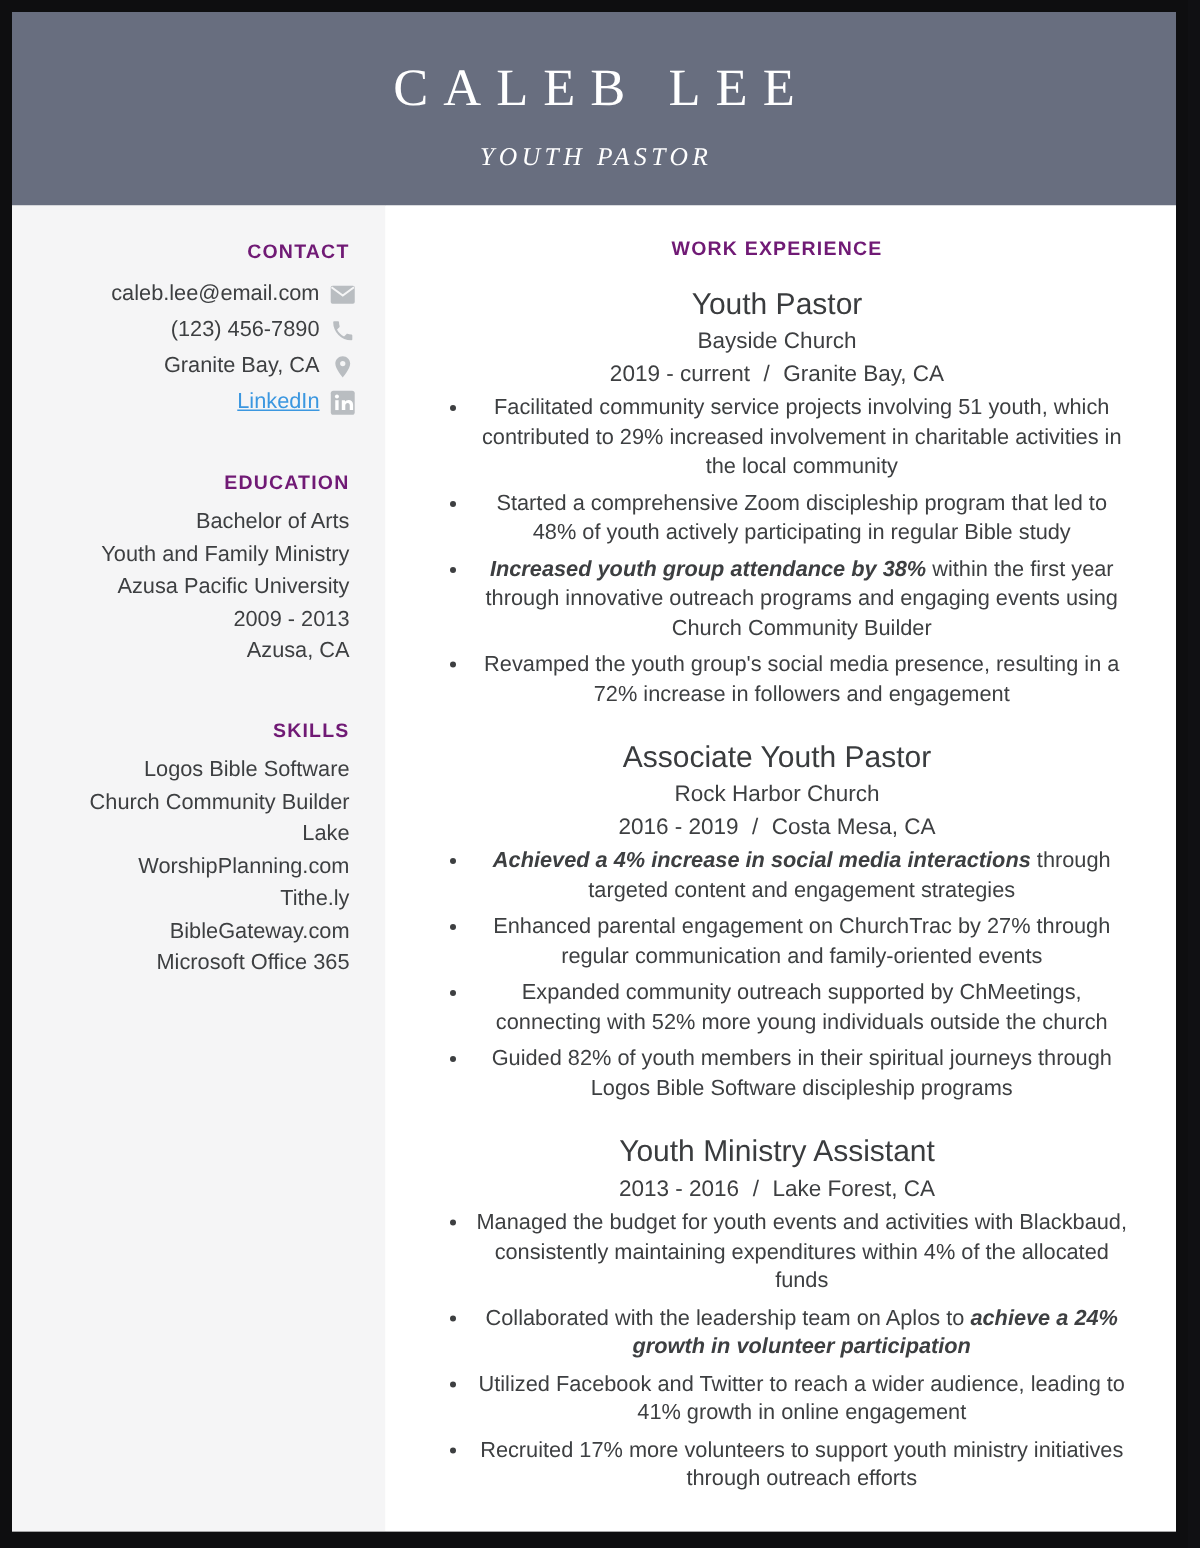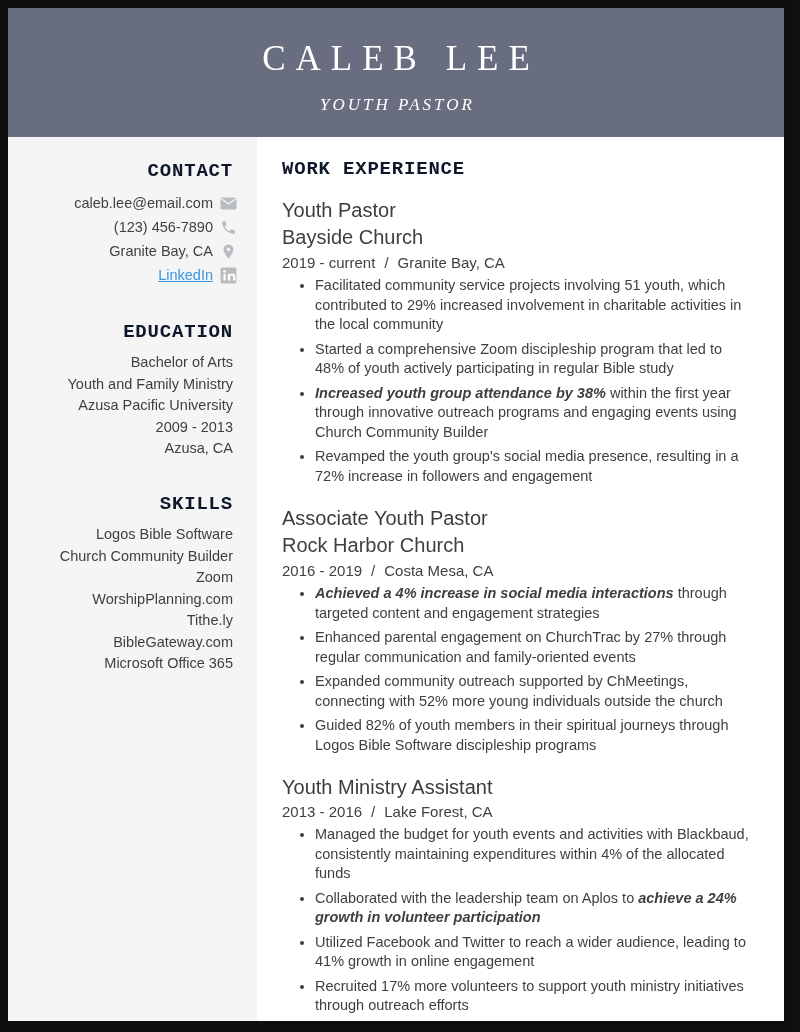--- a/index.html
+++ b/index.html
@@ -28,45 +28,45 @@
     font-size:17px; letter-spacing:3px; text-indent:3px; margin-top:16px;
   }
 
   
   .cols { flex:1; display:flex; align-items:stretch; min-height:0; }
   .sidebar {
     width:249px; flex:0 0 auto; background:#f5f5f6;
     text-align:right; padding:23px 20px 20px 10px;
     color:#3d3f41;
   }
-  .main { flex:1; background:#ffffff; padding:21px 30px 20px 25px; color:#3d3f41; }
+  .main { flex:1; background:#ffffff; padding:21px 30px 20px 25px; color:#3d3f41;text-align:center; }
 
   .sec-heading {
-    font-family:Liberation Mono, monospace; font-weight:700;
-    font-size:19px; color:#0f172a; letter-spacing:0.8px;
+    font-family:Liberation Sans, sans-serif; font-weight:700;
+    font-size:13px; color:#701a75; letter-spacing:0.8px;
   }
   .sidebar .sec-heading { padding-right:4px; }
 
   
   .contact-list { margin-top:13px;text-align:right; }
   .contact-row { display:flex; justify-content:flex-end; align-items:center; gap:7px; margin-bottom:7px; font-size:14.5px; line-height:15px; }
   .contact-row .ico { width:17px; height:17px; flex:0 0 auto; display:inline-flex; }
   .contact-row .ico svg { width:17px; height:17px; }
   a.lnk { color:#3b97e0; text-decoration:underline; cursor:pointer;margin-left:36px; }
 
   
   .side-gap { margin-top:37px; }
   .side-lines { margin-top:12px; padding-right:4px; font-size:14.5px; }
   .side-lines div { margin-bottom:6.5px; line-height:15px; }
 
   
   .job { margin-top:21px; }
   .job:first-of-type { margin-top:19px; }
   .job-title { font-size:20px; color:#3a3c3e; font-weight:400; margin-bottom:4px; }
-  .job-company { font-size:20px; margin-bottom:5px; }
+  .job-company { font-size:15px; margin-bottom:5px; }
   .job-meta { font-size:15px; margin-bottom:5px; }
   .job-meta .sep { margin:0 9px; }
   ul.bullets { margin:0; padding-left:33px; }
   ul.bullets li { font-size:14.5px; line-height:19.5px; margin-bottom:5px; }
   ul.bullets li::marker { color:#3d3f41; }
   .em { font-weight:700; font-style:italic; }
 </style>
 </head>
 <body>
 
@@ -127,21 +127,21 @@
             <div>Youth and Family Ministry</div>
             <div>Azusa Pacific University</div>
             <div>2009 - 2013</div>
             <div>Azusa, CA</div>
           </div>
 
         <div class="sec-heading side-gap">SKILLS</div>
         <div class="side-lines" id="skills-list">
             <div>Logos Bible Software</div>
             <div>Church Community Builder</div>
-            <div>Zoom</div>
+            <div>Lake</div>
             <div>WorshipPlanning.com</div>
             <div>Tithe.ly</div>
             <div>BibleGateway.com</div>
             <div>Microsoft Office 365</div>
           </div>
       </div>
 
       <div class="main">
         <div class="sec-heading">WORK EXPERIENCE</div>
         <div id="jobs">

